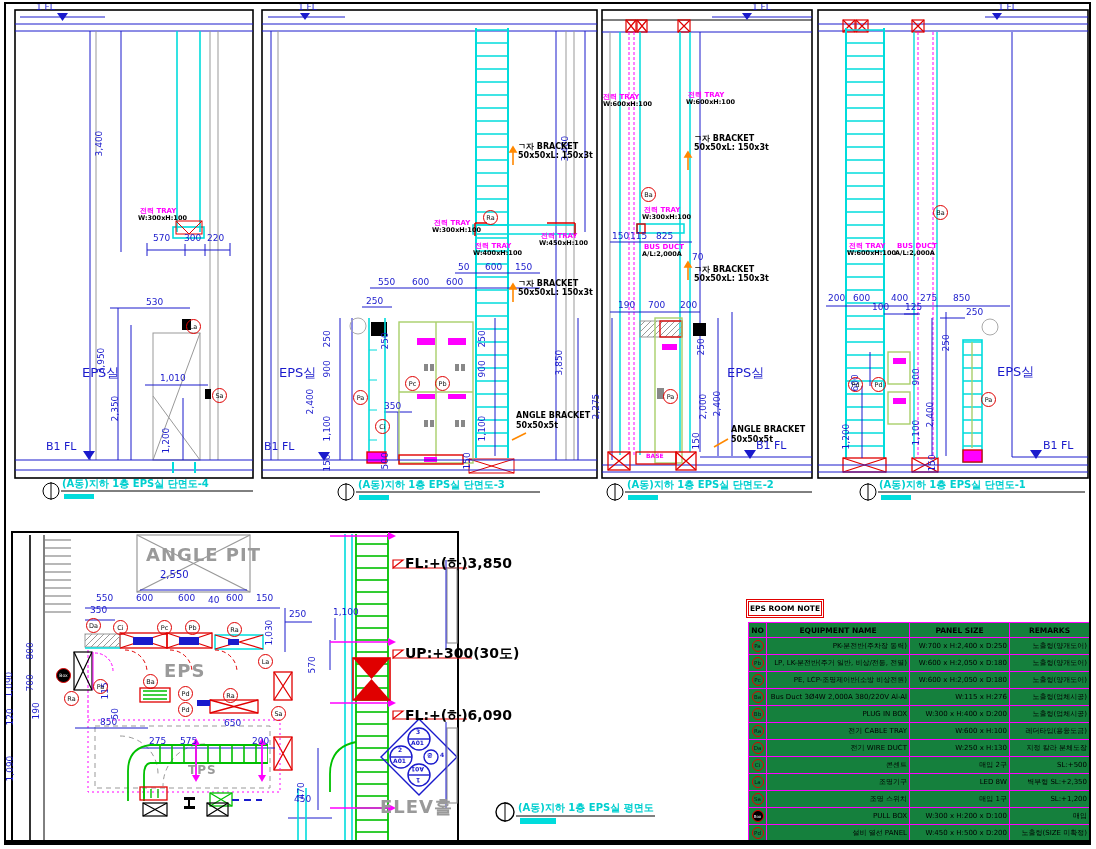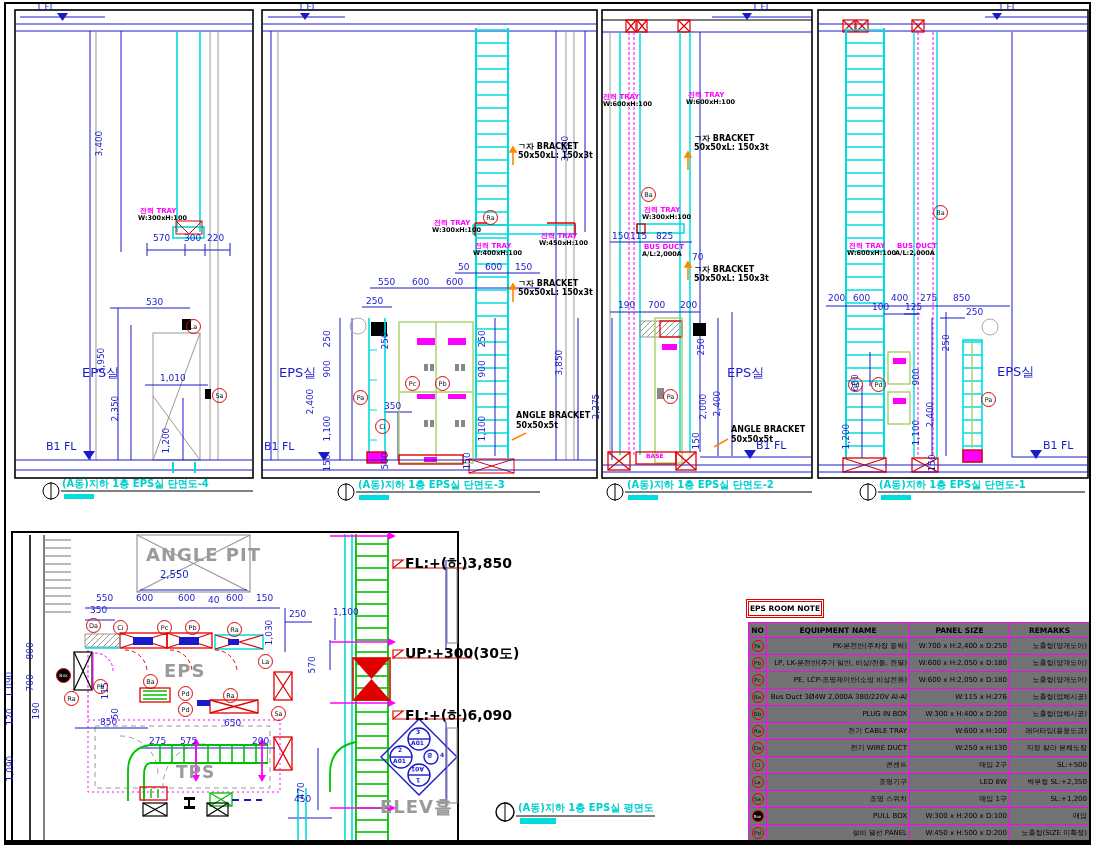--- a/index.html
+++ b/index.html
@@ -21,21 +21,21 @@
   .gray-big{color:#9a9a9a;font-weight:bold;letter-spacing:1px;}
   .tag{position:absolute;width:15px;height:15px;border:1.5px solid #e00000;border-radius:50%;
        font-size:6.5px;color:#111;display:flex;align-items:center;justify-content:center;background:transparent;}
   .tag.blackfill{background:#000;color:#fff;font-size:4.5px;}
   .flbl{color:#000;font-size:14px;font-weight:bold;}
   .dia{color:#1a1acc;font-size:6px;font-weight:bold;}
   
   #note-title{position:absolute;left:748px;top:601px;width:74px;height:15px;border:1.5px solid #e00000;
       outline:1px solid #e00000;outline-offset:1px;display:flex;align-items:center;justify-content:center;
       font-size:7.5px;font-weight:bold;color:#000;background:#fff;}
-  #note-table{position:absolute;left:748px;top:622px;border-collapse:collapse;background:#737373;}
+  #note-table{position:absolute;left:748px;top:622px;border-collapse:collapse;background:#15803d;}
   #note-table td,#note-table th{border:1.3px solid #ff00ff;font-size:7px;color:#000;padding:0 2px;height:17px;overflow:hidden;white-space:nowrap;}
   #note-table th{font-size:7.5px;font-weight:bold;text-align:center;height:15px;}
   #note-table td.c{text-align:center;}
   .ncirc{display:inline-flex;width:12px;height:12px;border:1.4px solid #e00000;border-radius:50%;
       align-items:center;justify-content:center;font-size:5.5px;color:#111;}
   .ncirc.blackfill{background:#000;color:#fff;font-size:4px;border-color:#e00000;}
   .col-no{width:18px;} .col-name{width:143px;} .col-size{width:100px;} .col-rem{width:80px;}
   #note-table td.name,#note-table td.size,#note-table td.rem{text-align:right;}
 </style>
 </head>
@@ -654,21 +654,21 @@
 <span class="t dim vd" style="left:110px;top:690px">115</span>
 <span class="t dim vd" style="left:120px;top:710px">50</span>
 <span class="t dim" style="left:100px;top:718px">850</span>
 <span class="t dim" style="left:149px;top:737px">275</span>
 <span class="t dim" style="left:180px;top:737px">575</span>
 <span class="t dim" style="left:224px;top:719px">650</span>
 <span class="t dim" style="left:252px;top:737px">200</span>
 <span class="t dim vd" style="left:306px;top:790px">470</span>
 <span class="t dim" style="left:294px;top:795px">450</span>
 <span class="t gray-big" style="left:164px;top:662px;font-size:18px">EPS</span>
-<span class="t gray-big" style="left:176px;top:764px;font-size:17px">TPS</span>
+<span class="t gray-big" style="left:188px;top:764px;font-size:12px">TPS</span>
 <span class="t gray-big" style="left:380px;top:798px;font-size:18px">ELEV홀</span>
 <span class="t flbl" style="left:405px;top:556px">FL:+(하)3,850</span>
 <span class="t flbl" style="left:405px;top:646px">UP:+300(30도)</span>
 <span class="t flbl" style="left:405px;top:708px">FL:+(하)6,090</span>
 <div class="tag" style="left:86px;top:618px">
       <span>Da</span>
     </div>
 <div class="tag" style="left:113px;top:620px">
       <span>Ci</span>
     </div>

